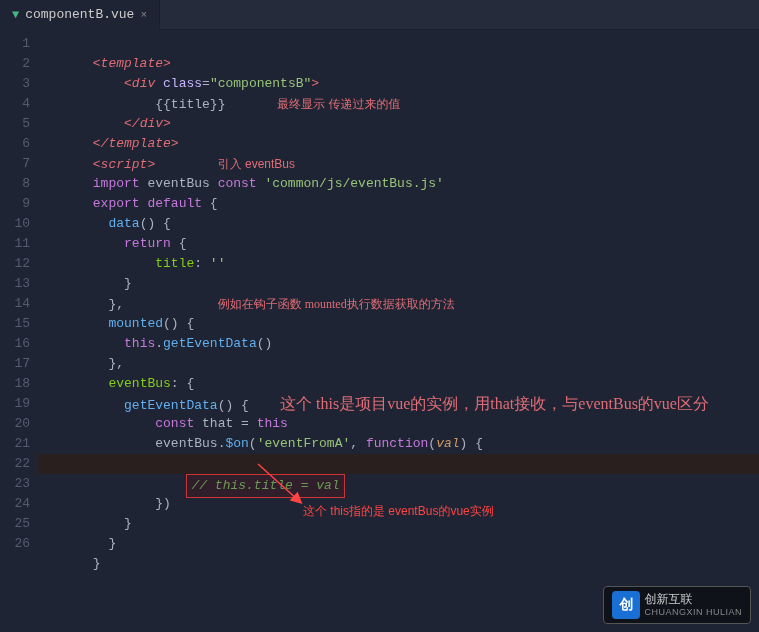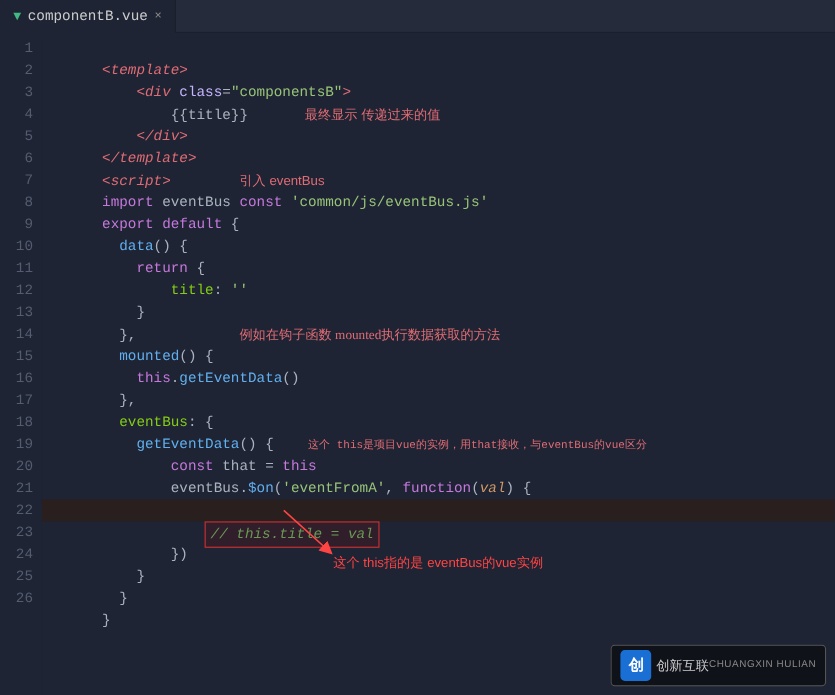--- a/index.html
+++ b/index.html
@@ -225,21 +225,21 @@
 
     <div class="code-line">
       <span class="t-default">  },</span>
     </div>
 
     <div class="code-line">
       <span class="t-default">  </span><span class="t-yellow">eventBus</span><span class="t-default">: {</span>
     </div>
 
     <div class="code-line">
-      <span class="t-default">    </span><span class="t-blue">getEventData</span><span class="t-default">() {</span><span class="t-default">    </span><span class="t-red" style="font-family:Liberation Mono, monospace;font-size:10px;">这个 this是项目vue的实例，用that接收，与eventBus的vue区分</span>
+      <span class="t-default">    </span><span class="t-blue">getEventData</span><span class="t-default">() {</span><span class="t-default">    </span><span class="t-red" style="font-family:Liberation Serif, serif;font-size:16px;">这个 this是项目vue的实例，用that接收，与eventBus的vue区分</span>
     </div>
 
     <div class="code-line">
       <span class="t-default">        </span><span class="t-purple">const</span><span class="t-default"> that = </span><span class="t-purple">this</span>
     </div>
 
     <div class="code-line">
       <span class="t-default">        eventBus.</span><span class="t-blue">$on</span><span class="t-default">(</span><span class="t-green">'eventFromA'</span><span class="t-default">, </span><span class="t-purple">function</span><span class="t-default">(</span><span class="t-default t-italic" style="font-style:italic;color:#d19a66;">val</span><span class="t-default">) {</span>
     </div>
 
@@ -275,17 +275,17 @@
           <path d="M0,0 L8,4 L0,8 Z" fill="#ff4444"></path>
         </marker>
       </defs>
       <text x="265" y="485" fill="#ff4444" font-size="12" font-family="Microsoft YaHei, sans-serif">这个 this指的是 eventBus的vue实例</text>
     </svg>
   </div>
 </div>
 
 <div class="watermark" style="position:fixed;bottom:8px;right:8px;">
   <div style="background:#1a6fd4;color:white;width:28px;height:28px;border-radius:4px;display:flex;align-items:center;justify-content:center;font-weight:bold;font-size:14px;font-family:'Microsoft YaHei',sans-serif;">创</div>
-  <div style="display:flex;line-height:1.2;">
+  <div style="display:flex;flex-direction:column;line-height:1.2;">
     <span style="color:#ccc;font-size:12px;font-family:'Microsoft YaHei',sans-serif;">创新互联</span>
     <span style="color:#888;font-size:9px;letter-spacing:0.5px;">CHUANGXIN HULIAN</span>
   </div>
 </div>
 
 </body></html>

